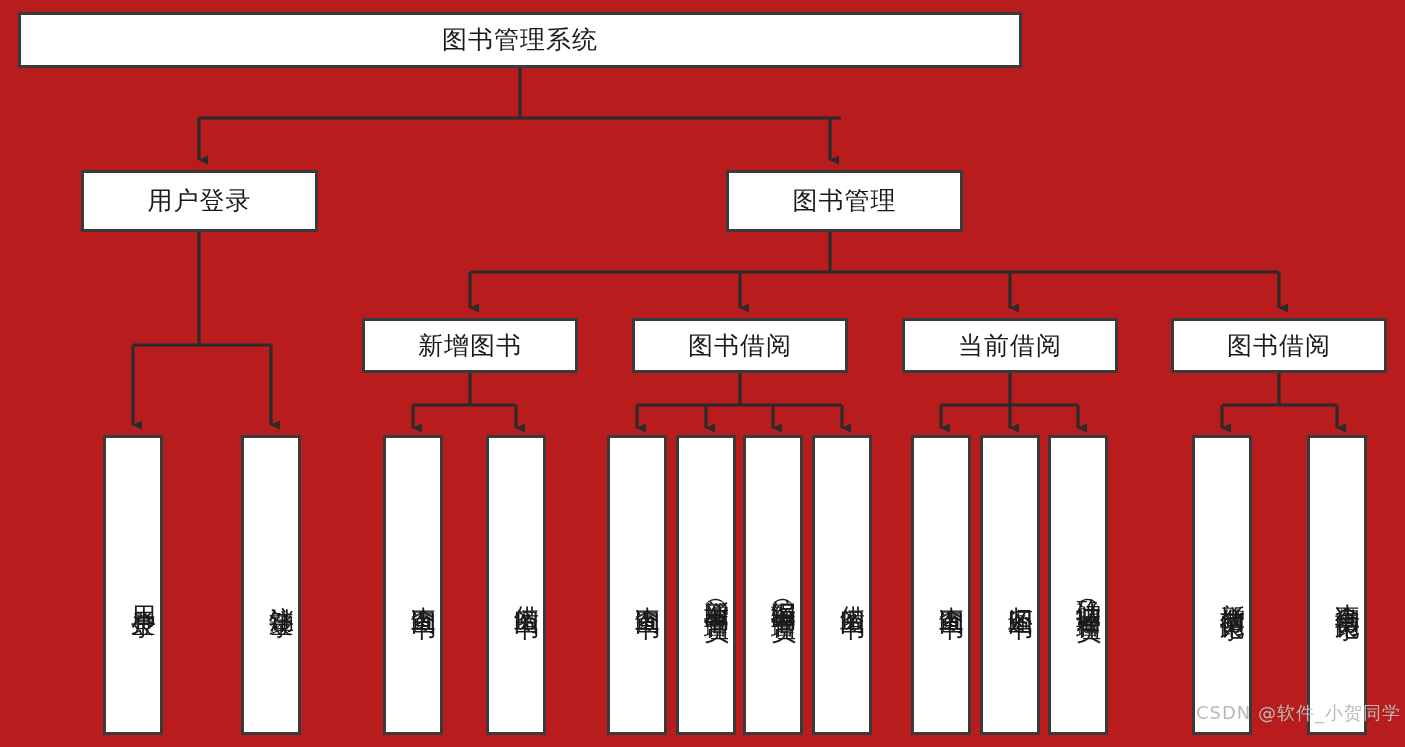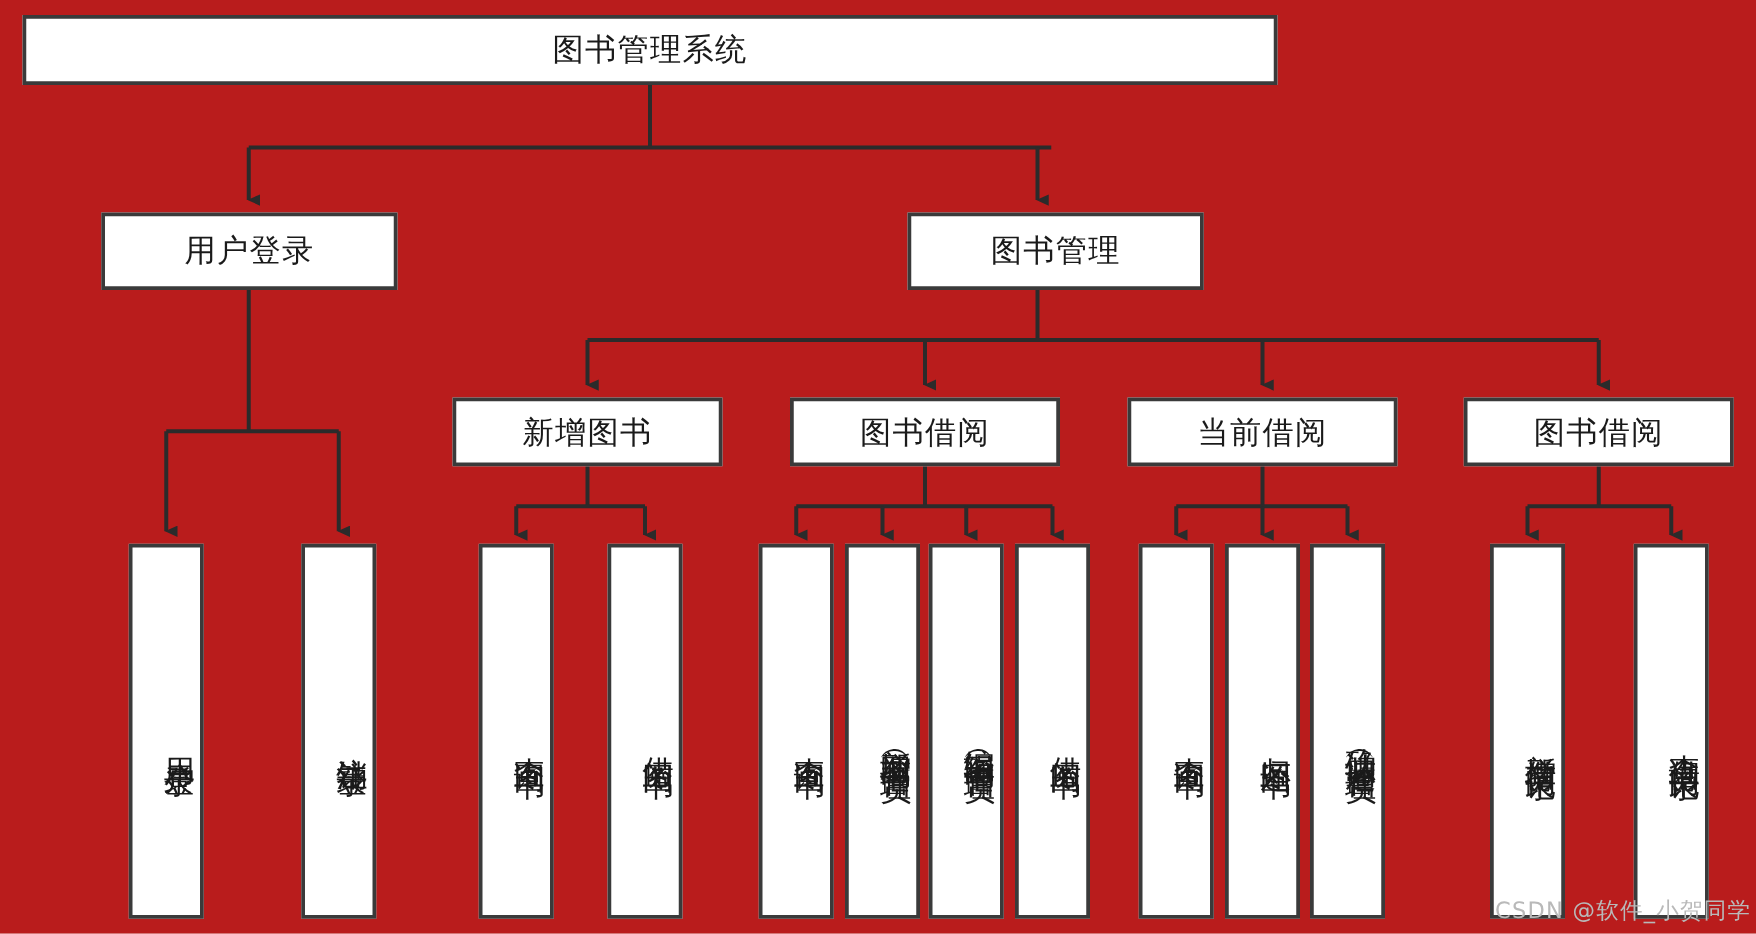--- a/index.html
+++ b/index.html
@@ -183,15 +183,15 @@
     <span class="vlabel">确认归还（管理员）</span>
   </div>
 
   <div class="node vertical" style="left:1192px; top:435px; width:60px; height:300px;">
     <span class="vlabel">新增借阅记录</span>
   </div>
   <div class="node vertical" style="left:1307px; top:435px; width:60px; height:300px;">
     <span class="vlabel">查询借阅记录</span>
   </div>
 
-  <div class="watermark" style="left:1196px; top:716px;">CSDN @软件_小贺同学</div>
+  <div class="watermark" style="left:1196px; top:701px;">CSDN @软件_小贺同学</div>
 
 </div>
 
 </body></html>

